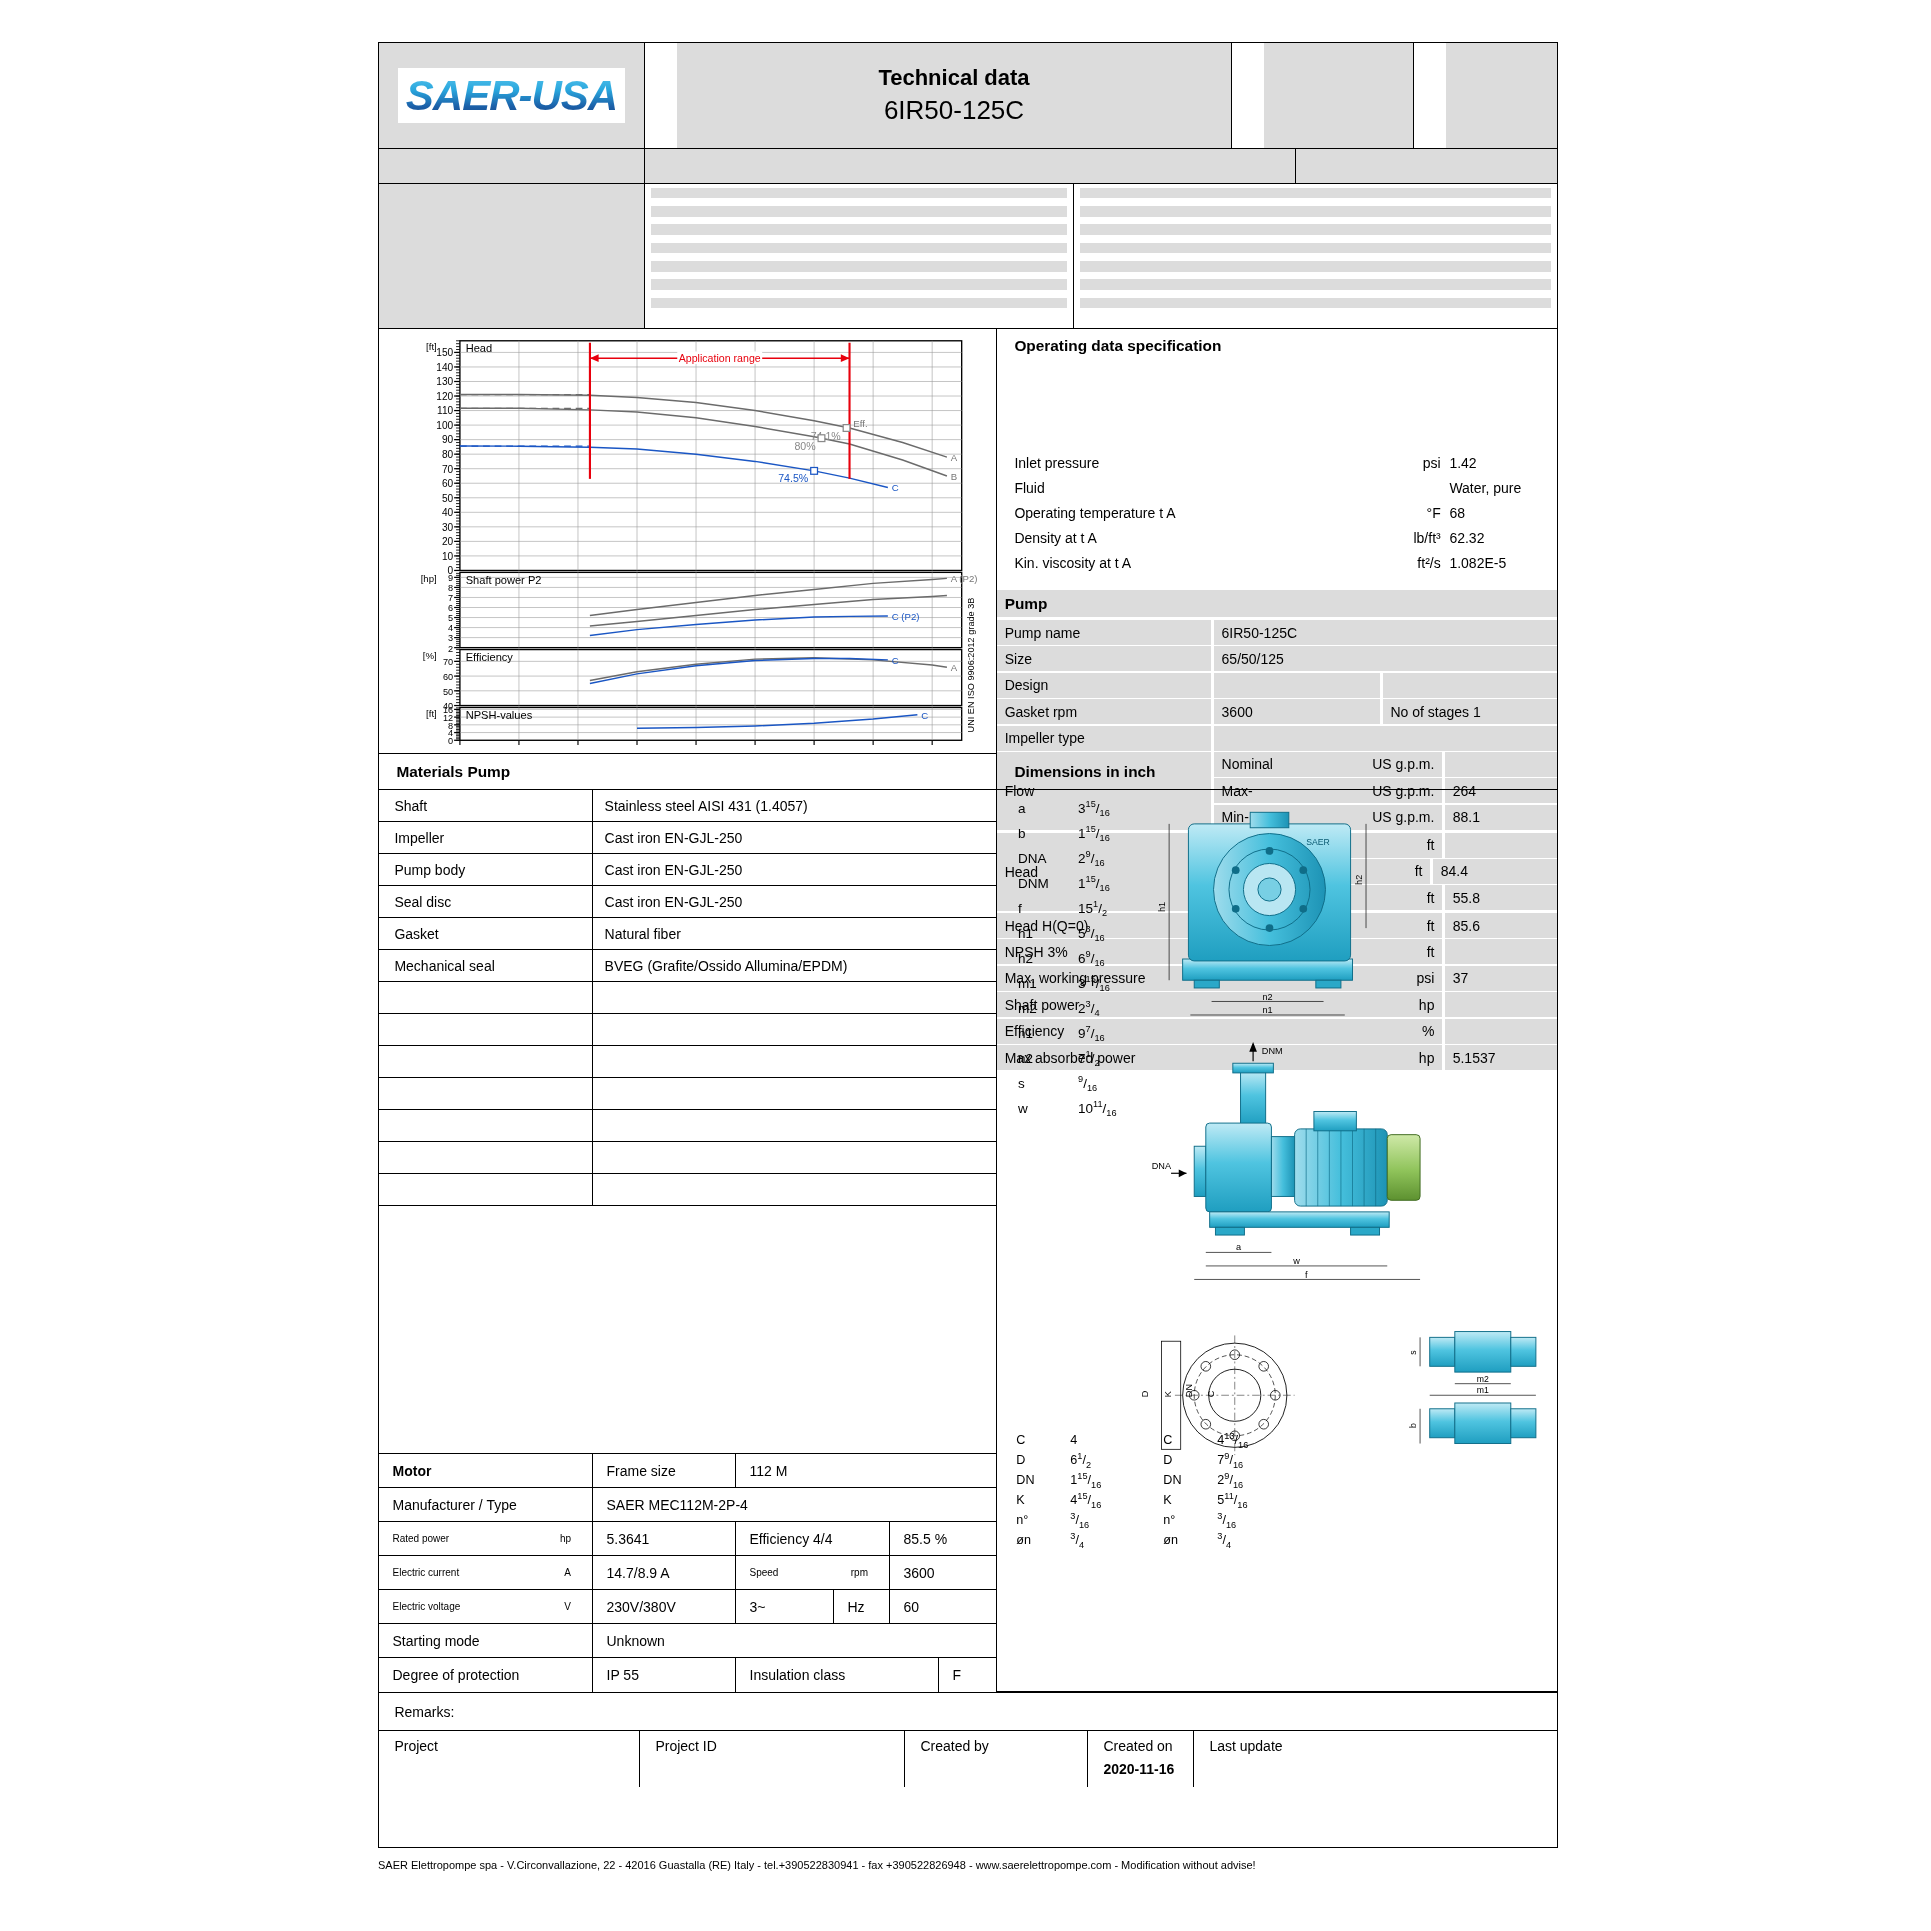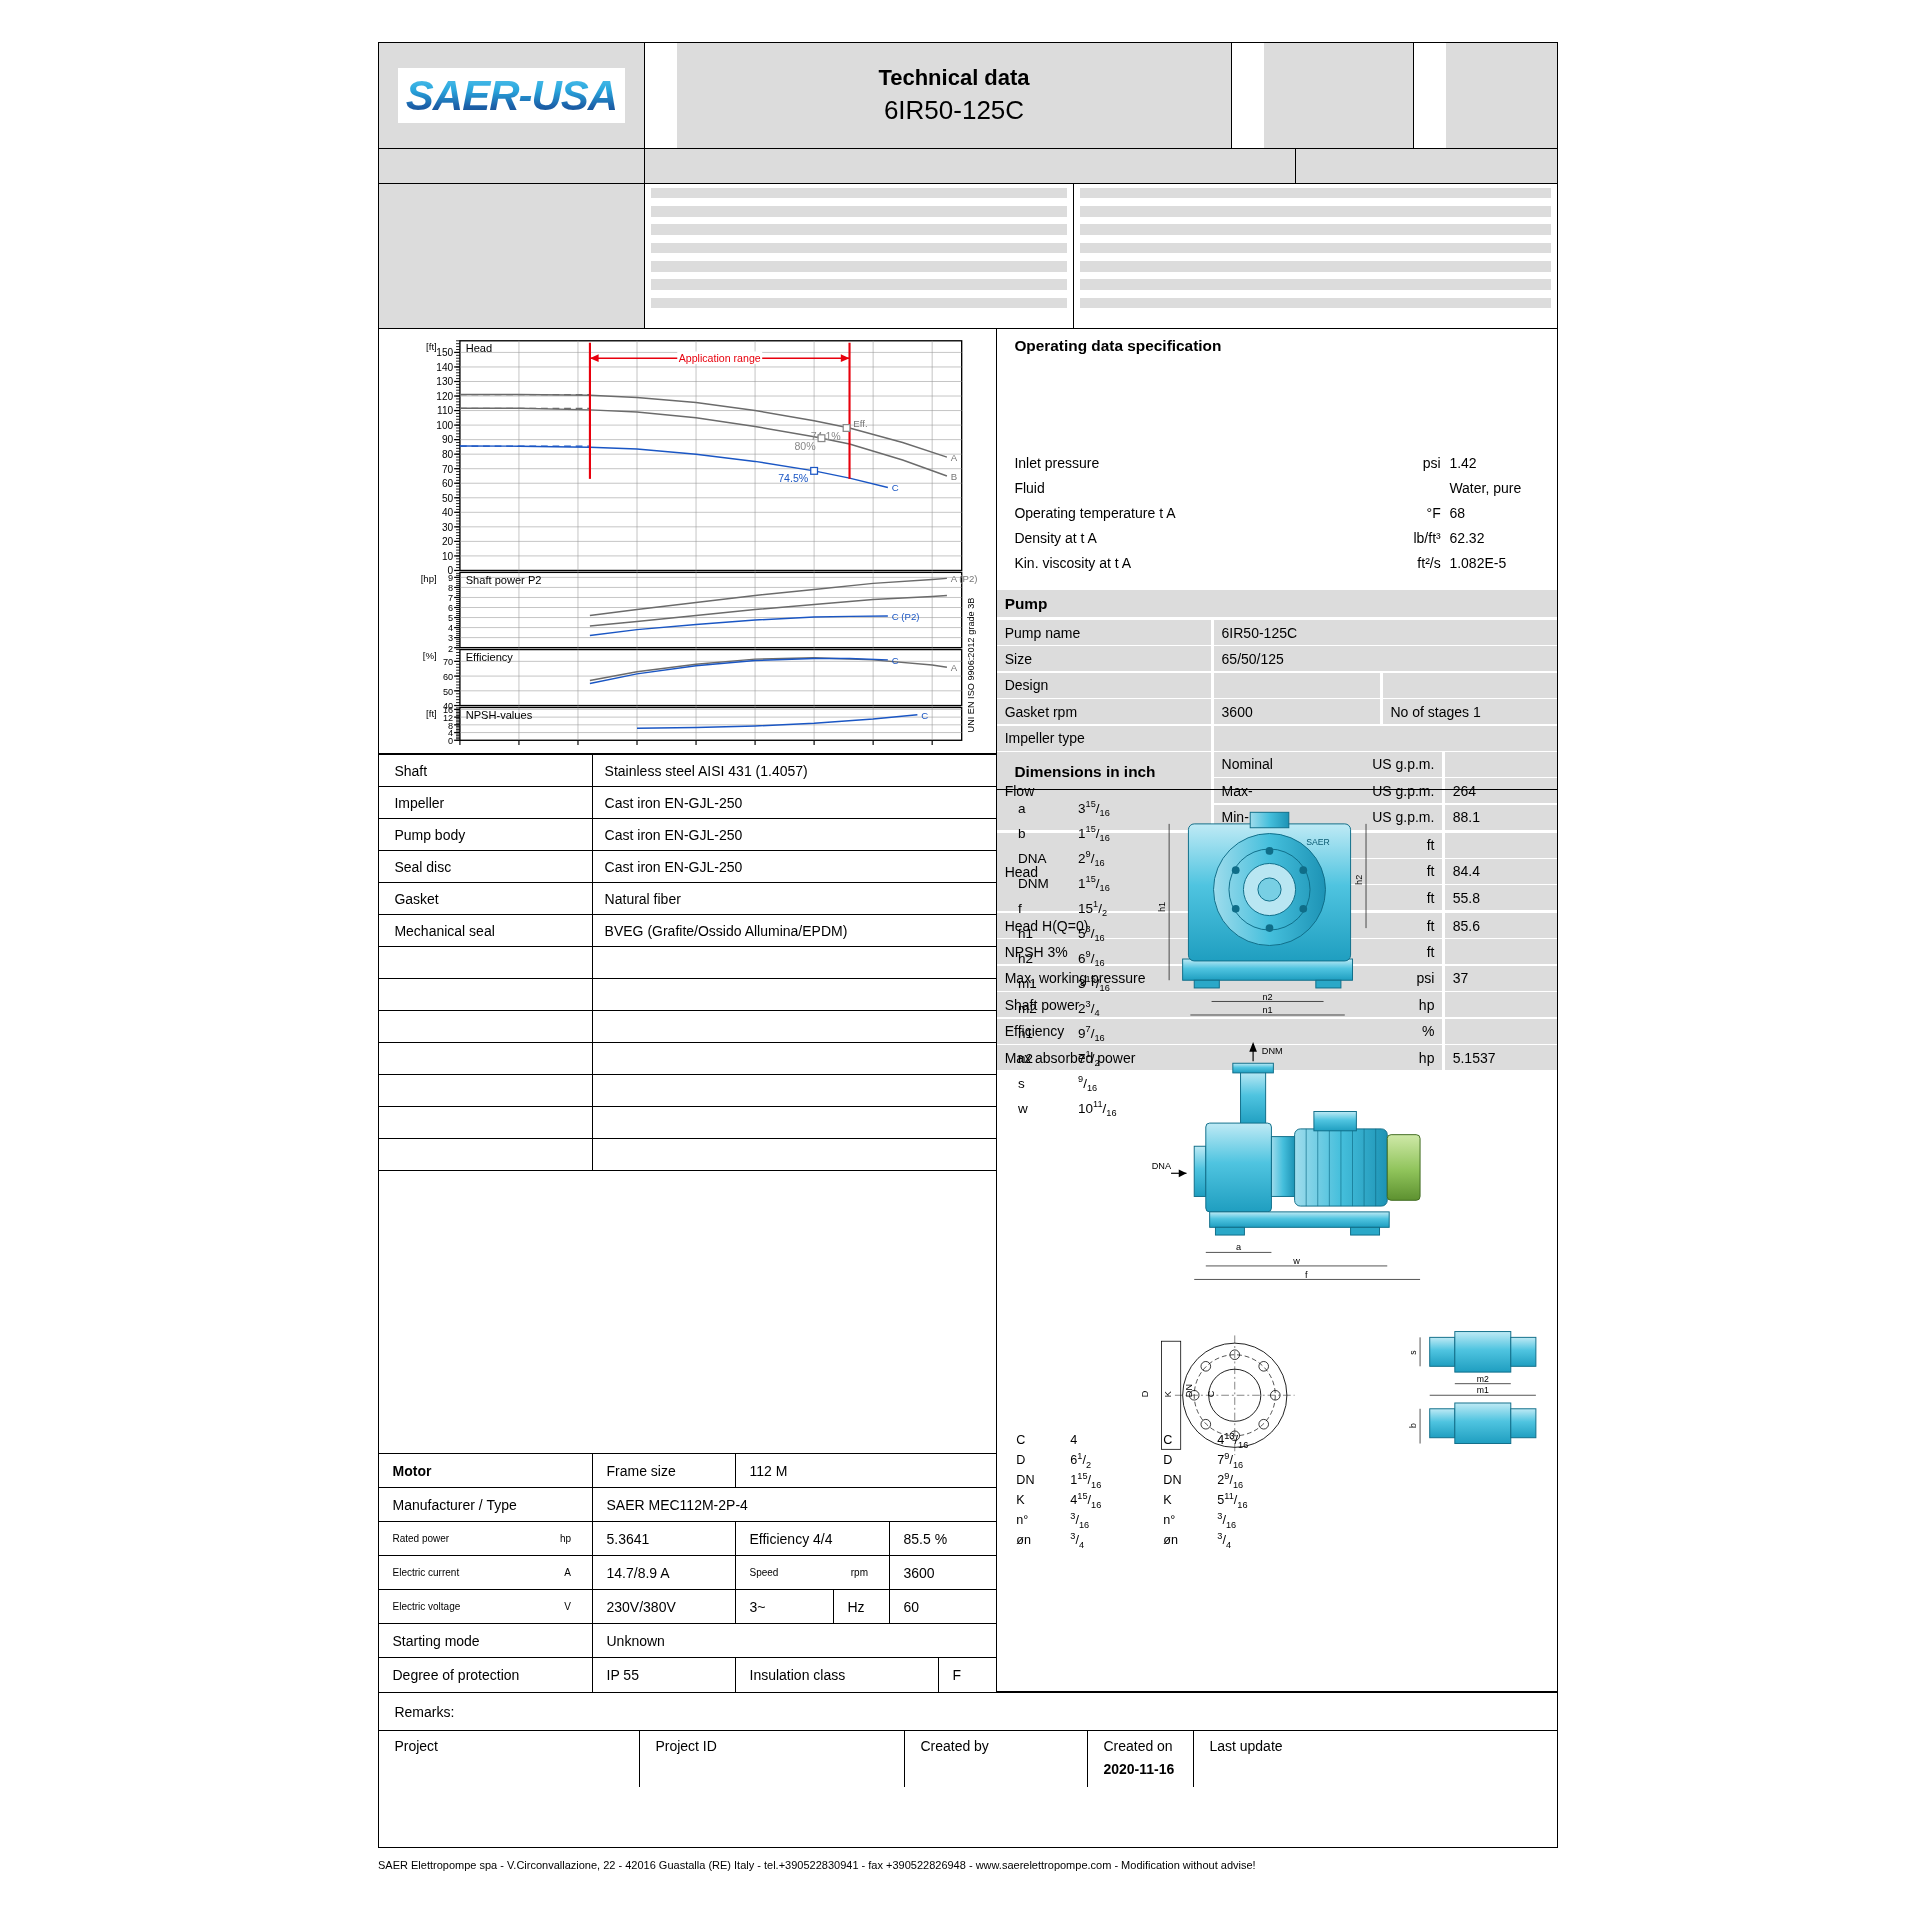--- a/index.html
+++ b/index.html
@@ -640,21 +640,21 @@
                 <div class="ptr" style="margin-bottom: 1.4px;">
                   <div class="pc" style="flex:1">Nominal</div>
                   <div class="pc" style="width:93px;justify-content:flex-end">ft</div>
                   <div class="spacer"></div>
                   <div class="pc" style="width:112px"></div>
                 </div>
                 <div class="ptr" style="margin-bottom: 1.4px;">
                   <div class="pc" style="flex:1">Max-</div>
                   <div class="pc" style="width:93px;justify-content:flex-end">ft</div>
                   <div class="spacer"></div>
-                  <div class="pc" style="width:112px">84.4</div>
+                  <div class="pc" style="width:124px">84.4</div>
                 </div>
                 <div class="ptr" style="margin-bottom: 1.4px;">
                   <div class="pc" style="flex:1">Min-</div>
                   <div class="pc" style="width:93px;justify-content:flex-end">ft</div>
                   <div class="spacer"></div>
                   <div class="pc" style="width:112px">55.8</div>
                 </div>
               </div>
             </div>
             <div class="ptr">
@@ -693,20 +693,21 @@
               <div class="spacer"></div>
               <div class="pc" style="width:112px">5.1537</div>
             </div>
           </div>
     </div>
   </div>
 
   <div class="low">
 
     <div class="matcol">
+      <div class="sec-h">Materials  Pump</div>
       <div class="mtbl" id="mat-table">
             <div class="mtr">
               <div class="m-lab">Shaft</div>
               <div class="m-val">Stainless steel AISI 431 (1.4057)</div>
             </div>
             <div class="mtr">
               <div class="m-lab">Impeller</div>
               <div class="m-val">Cast iron EN-GJL-250</div>
             </div>
             <div class="mtr">

